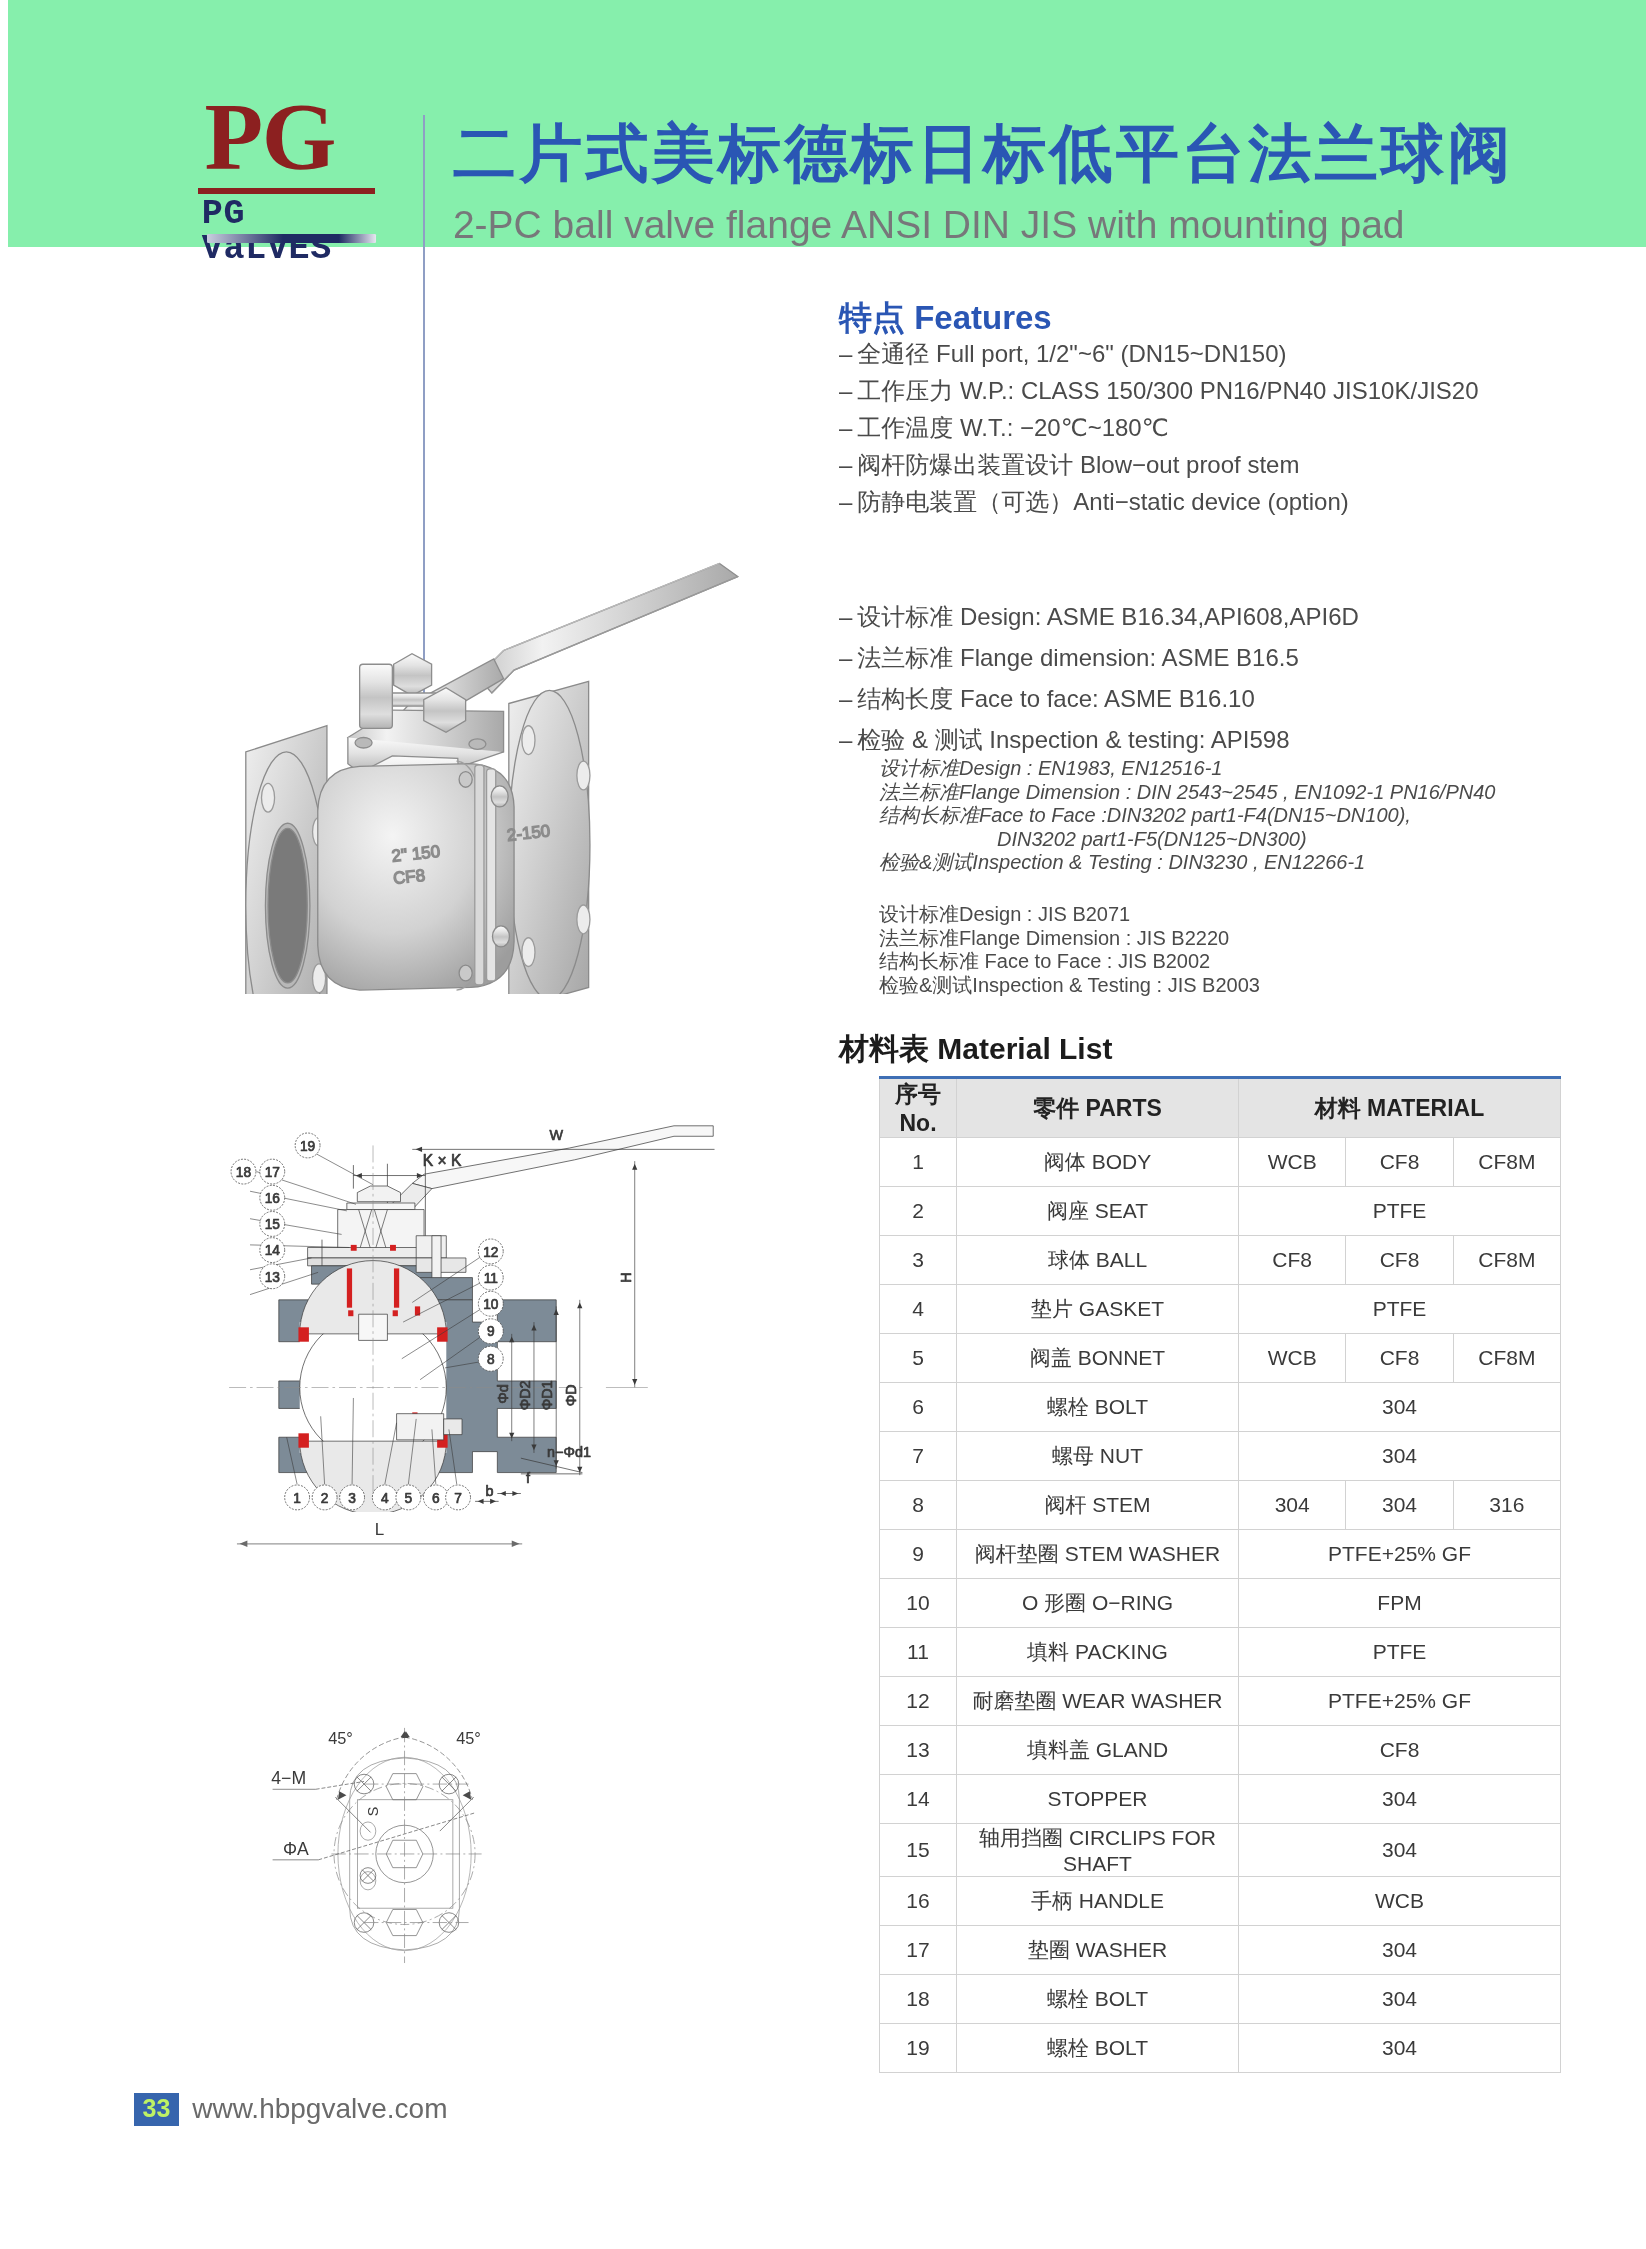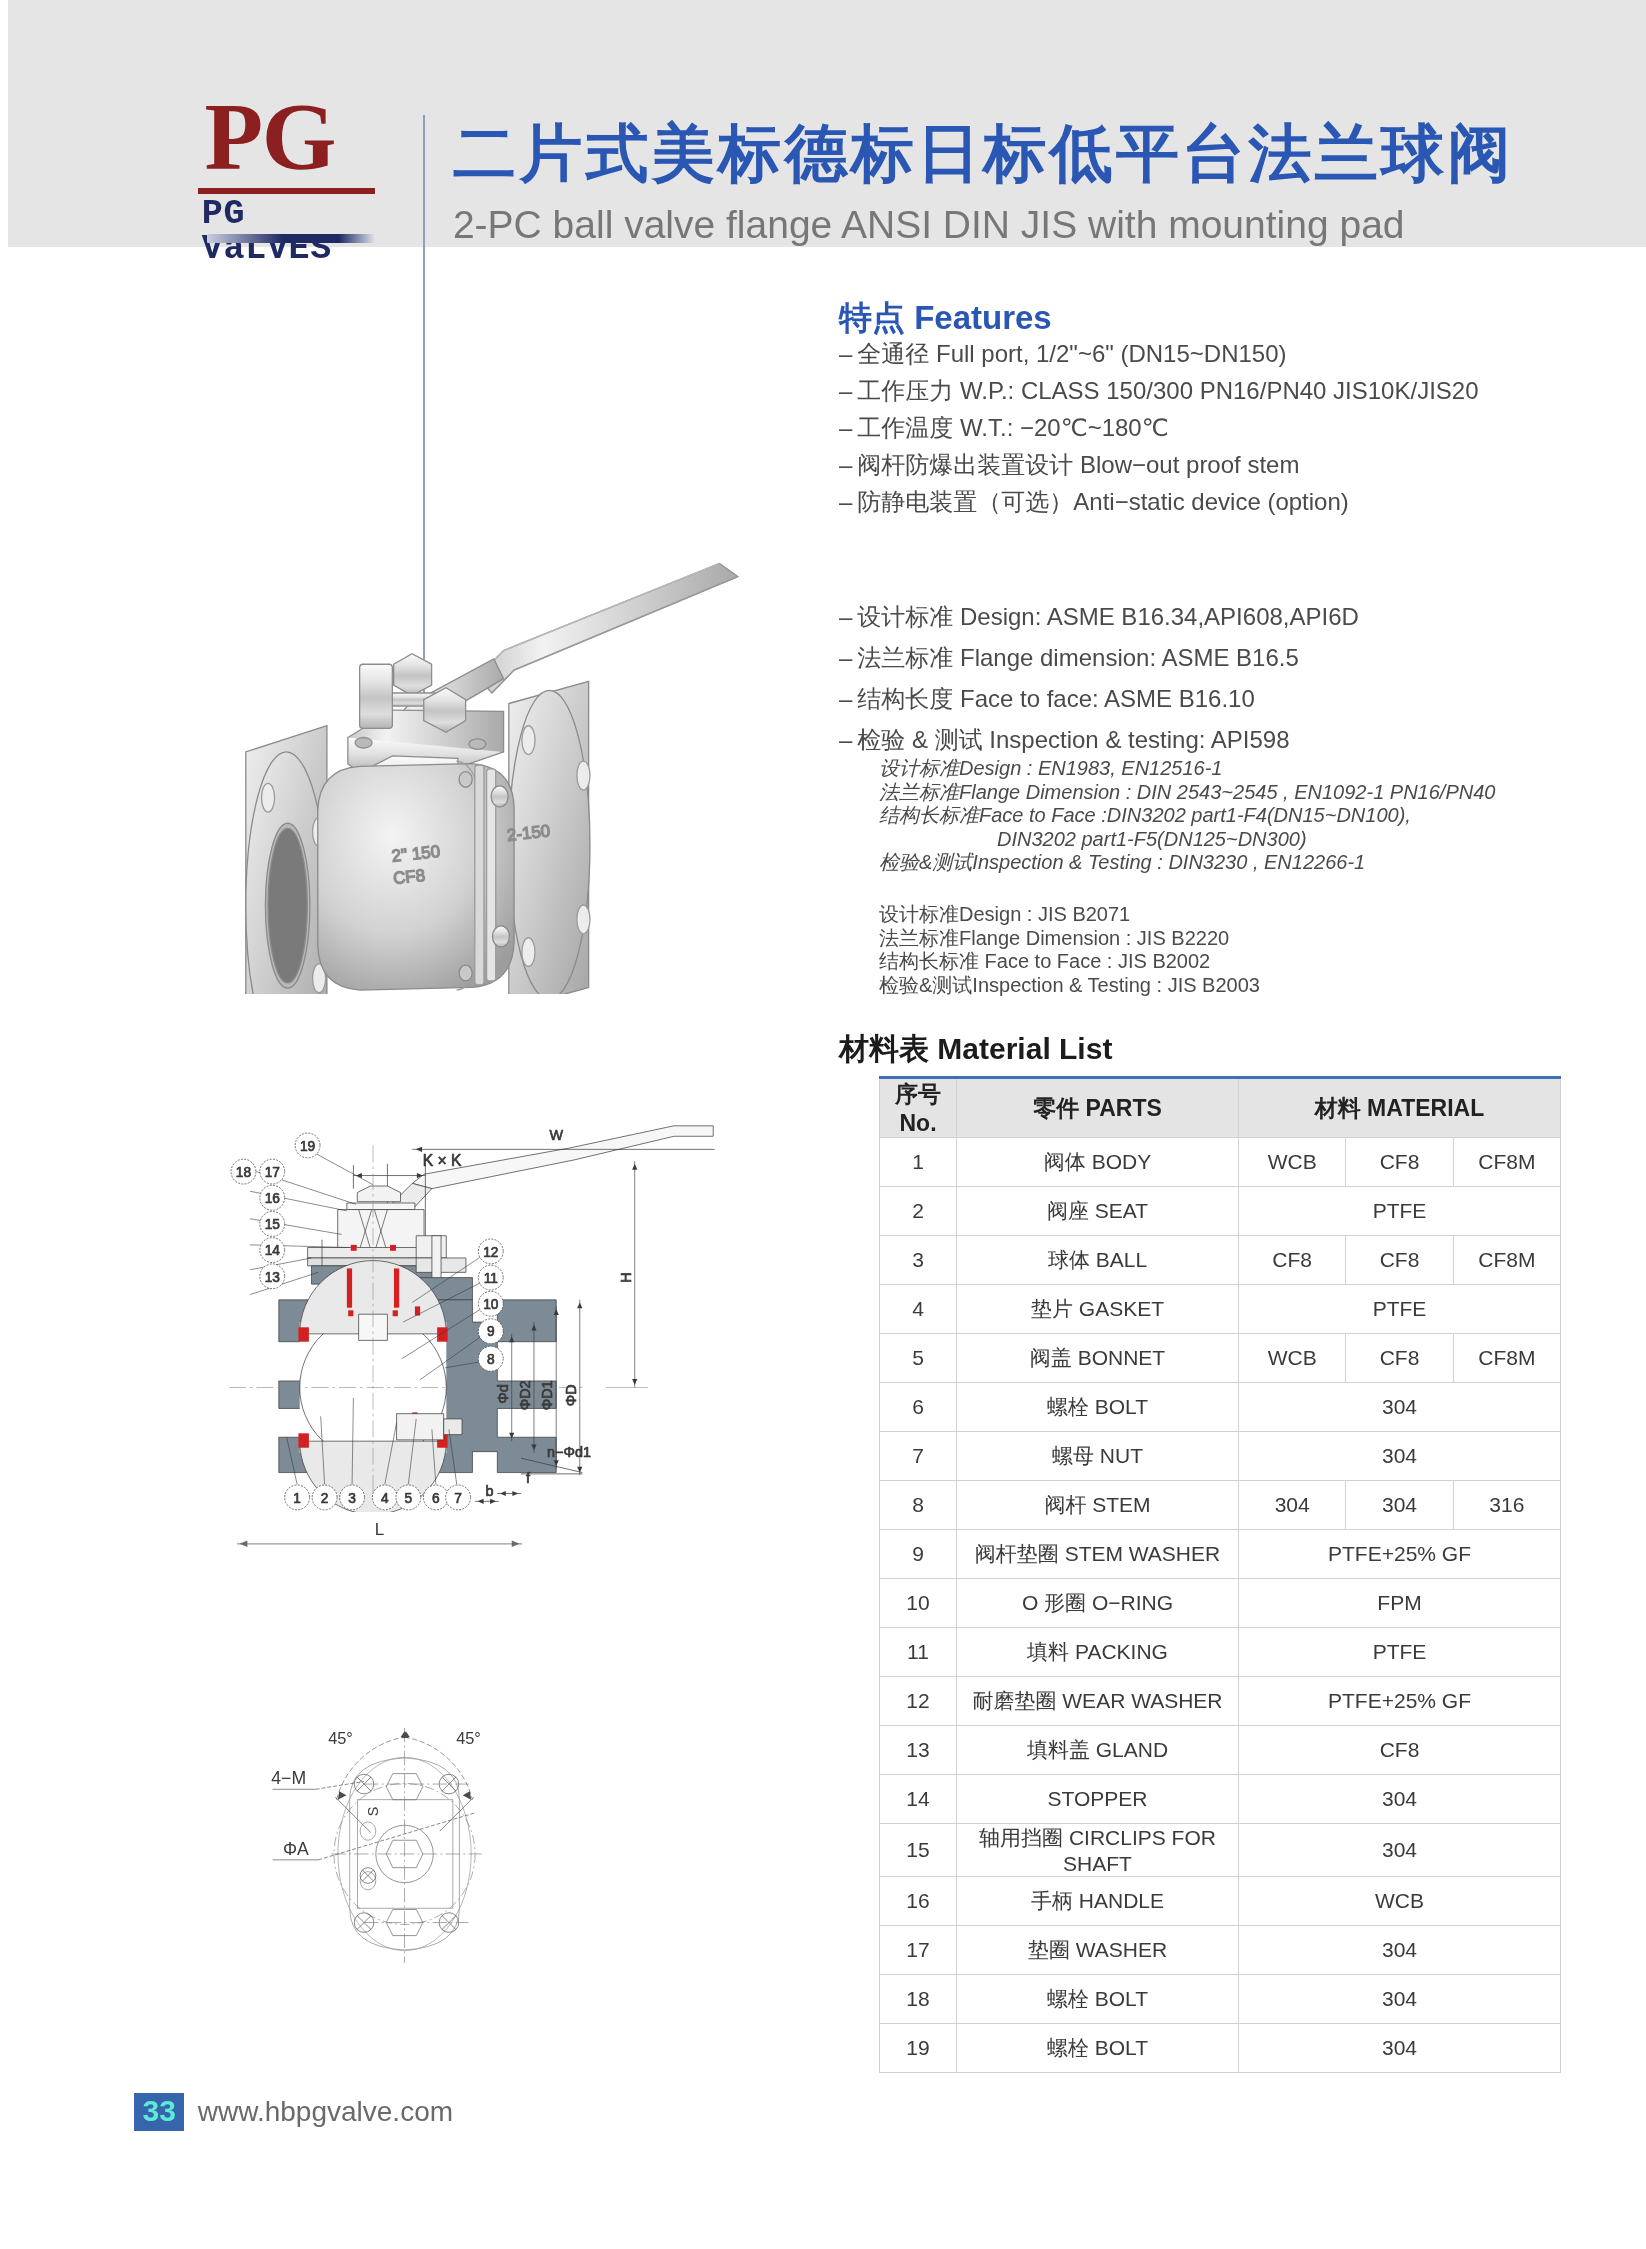--- a/index.html
+++ b/index.html
@@ -1,21 +1,21 @@
 <!DOCTYPE html>
 <html style="font-size:10.5px"><head>
 <meta charset="utf-8">
 <style>
   html,body{margin:0;padding:0;background:#fff;}
   body{width:1647px;height:2250px;position:relative;overflow:hidden;
        font-family:"Liberation Sans","DejaVu Sans",sans-serif;
        color:#3a3a3a;-webkit-font-smoothing:antialiased;}
 
   
-  #header{position:absolute;left:7.9px;top:0;width:1639px;height:247px;background:#e5e5e5;}
+  #header{position:absolute;left:7.9px;top:0;width:1639px;height:247px;background:#86efac;}
   #logo{position:absolute;left:190px;top:98px;width:196px;height:134px;}
   .logo-pg{font-family:"Liberation Serif","DejaVu Serif",serif;font-size:96px;font-weight:700;
            color:#8c2020;letter-spacing:-1.3px;line-height:1;position:absolute;left:6.5px;top:-9.2px;}
   .logo-bar{position:absolute;left:0;top:90px;width:177px;height:5.9px;background:#8c2020;}
   .logo-valves{position:absolute;left:3.9px;top:99px;font-size:35px;font-weight:700;
                color:#1f2a63;letter-spacing:0.7px;line-height:1;font-family:Liberation Mono, monospace;}
   .logo-underline{position:absolute;left:9.2px;top:136px;width:169px;height:8.5px;
        background:linear-gradient(90deg,#c9cede 0%,#1f2a63 45%,#1f2a63 78%,#e6e8f0 100%);border-radius:1.3px;}
   #header-divider{position:absolute;left:415px;top:115px;width:2px;height:713px;background:#8f9ec4;}
   #title-cn{position:absolute;left:445px;top:119px;font-size:63px;font-weight:700;color:#2a56b4;
@@ -45,21 +45,21 @@
   #ml-table td,#ml-table th{border:0.7px solid #d2d2d2;text-align:center;vertical-align:middle;
             font-size:21px;color:#3a3a3a;font-weight:400;padding:0;}
   #ml-table thead th{background:#e4e4e4;height:56px;font-size:23px;font-weight:700;color:#222;}
   #ml-table tbody td{height:48px;}
   .c-no{width:76px;}
   .c-part{width:281px;}
   .c-m1,.c-m2,.c-m3{width:108px;}
 
   
   #footer{position:absolute;left:134px;top:2093px;height:41px;}
-  #pg-badge{display:inline-block;vertical-align:middle;background:#3665ad;color:#5eead4;font-size:30px;
+  #pg-badge{display:inline-block;vertical-align:middle;background:#3665ad;color:#bef264;font-size:25px;
             font-weight:700;padding:3.3px 8.5px 4.6px 8.5px;line-height:1;}
   #site-url{display:inline-block;vertical-align:middle;font-size:28px;color:#6a6a6a;margin-left:10.5px;}
 
   
   #photo{position:absolute;left:196px;top:536px;width:589px;height:458px;}
   
   #drawing-section{position:absolute;left:216px;top:1106px;width:615px;height:406px;}
   #drawing-pad{position:absolute;left:253px;top:1721px;width:307px;height:262px;}
   .svglbl{font-family:"Liberation Sans",sans-serif;fill:#3a3a3a;}
 </style>

